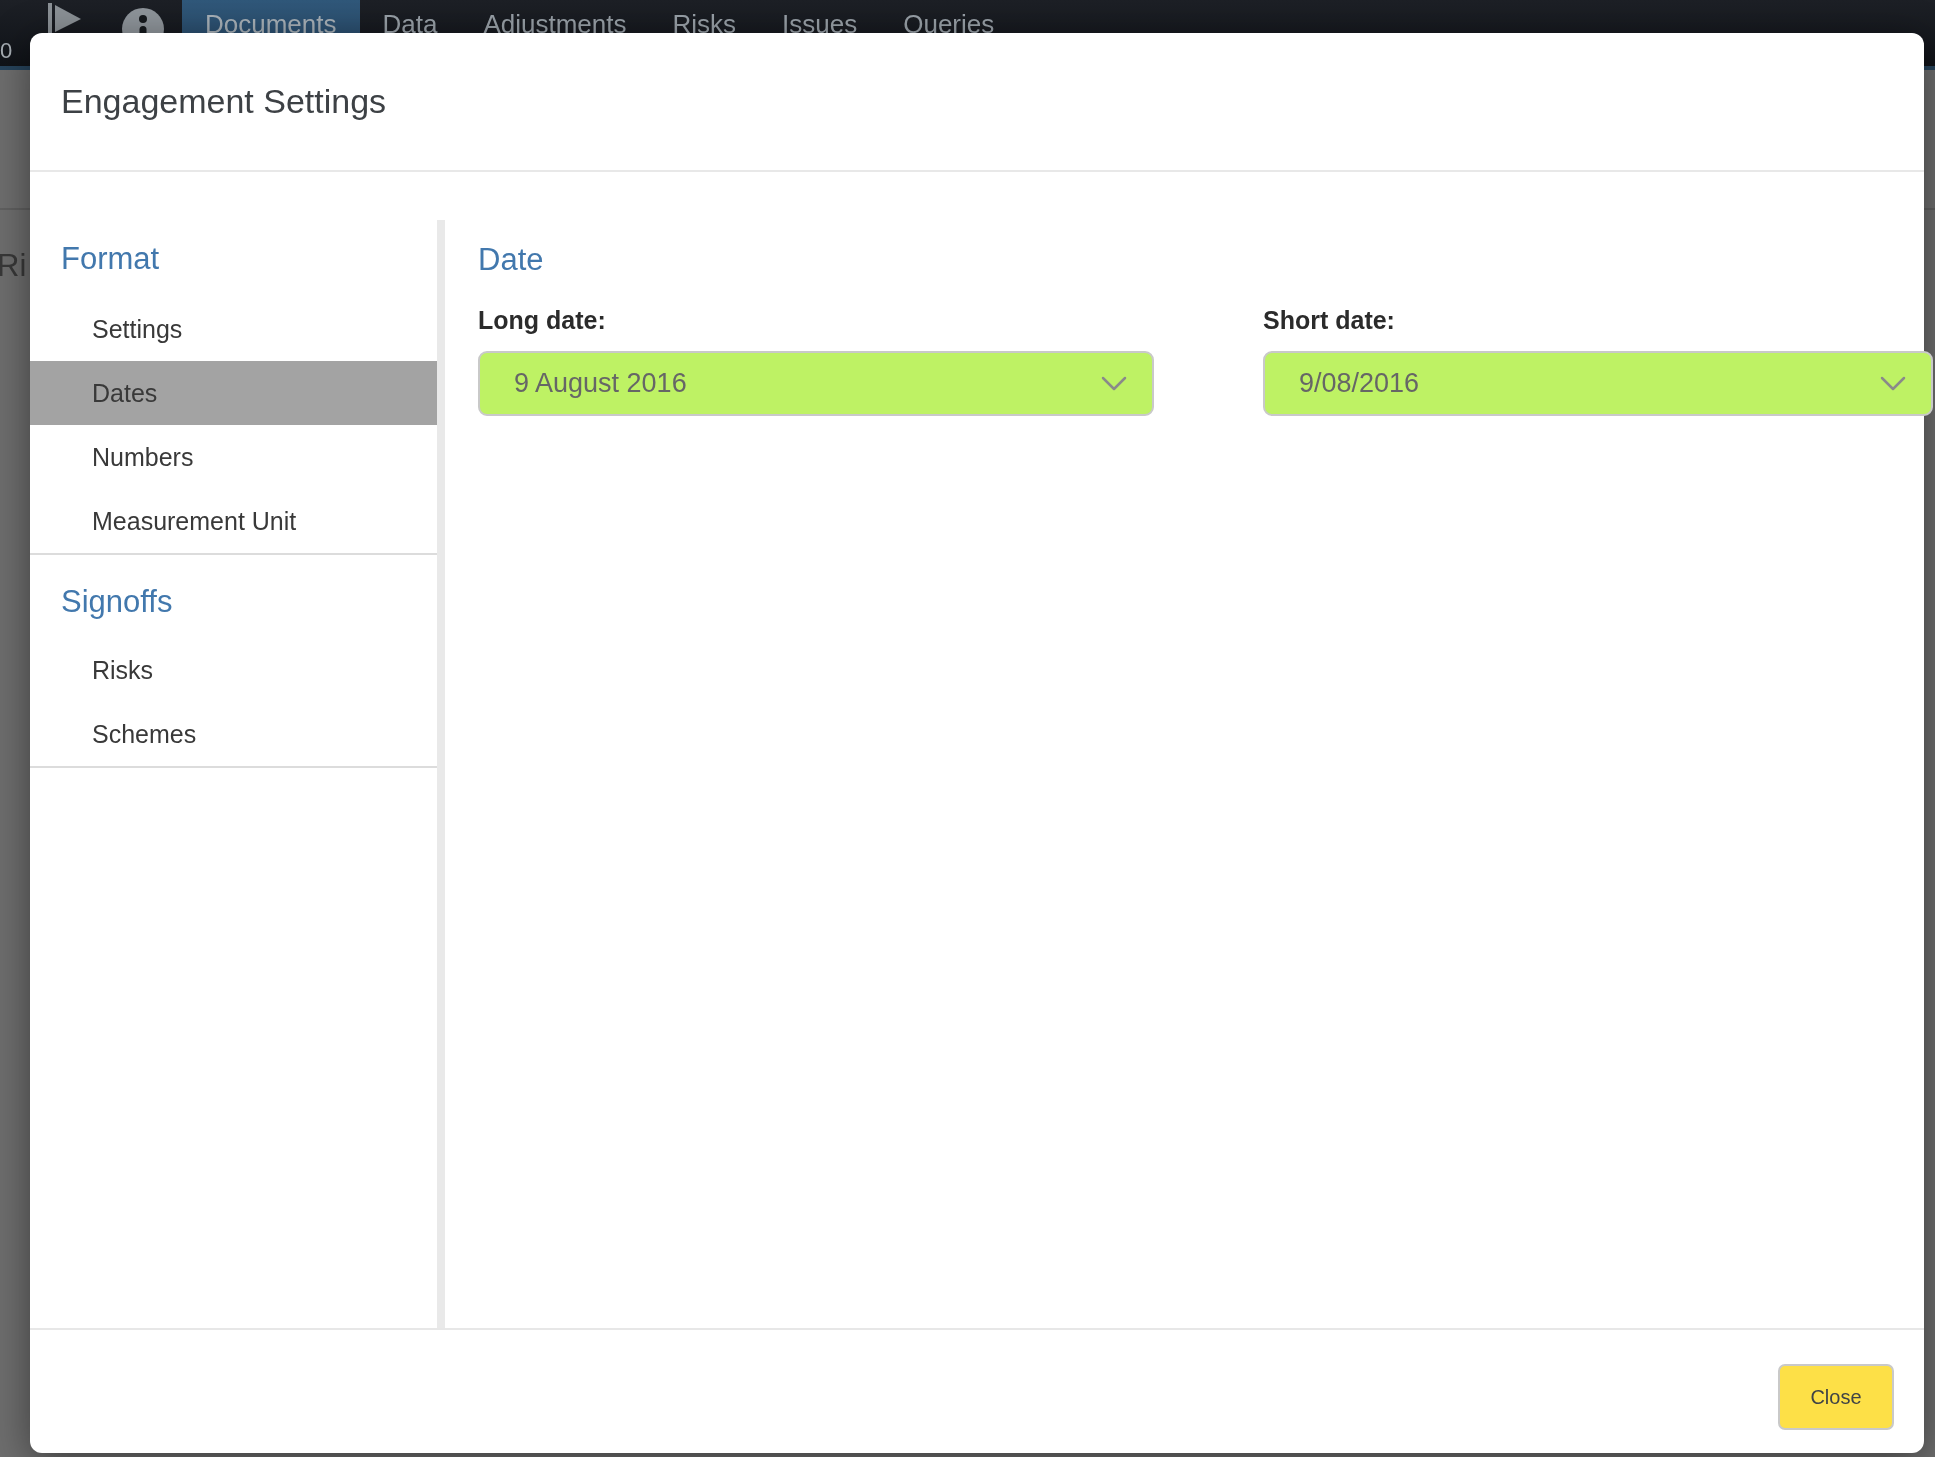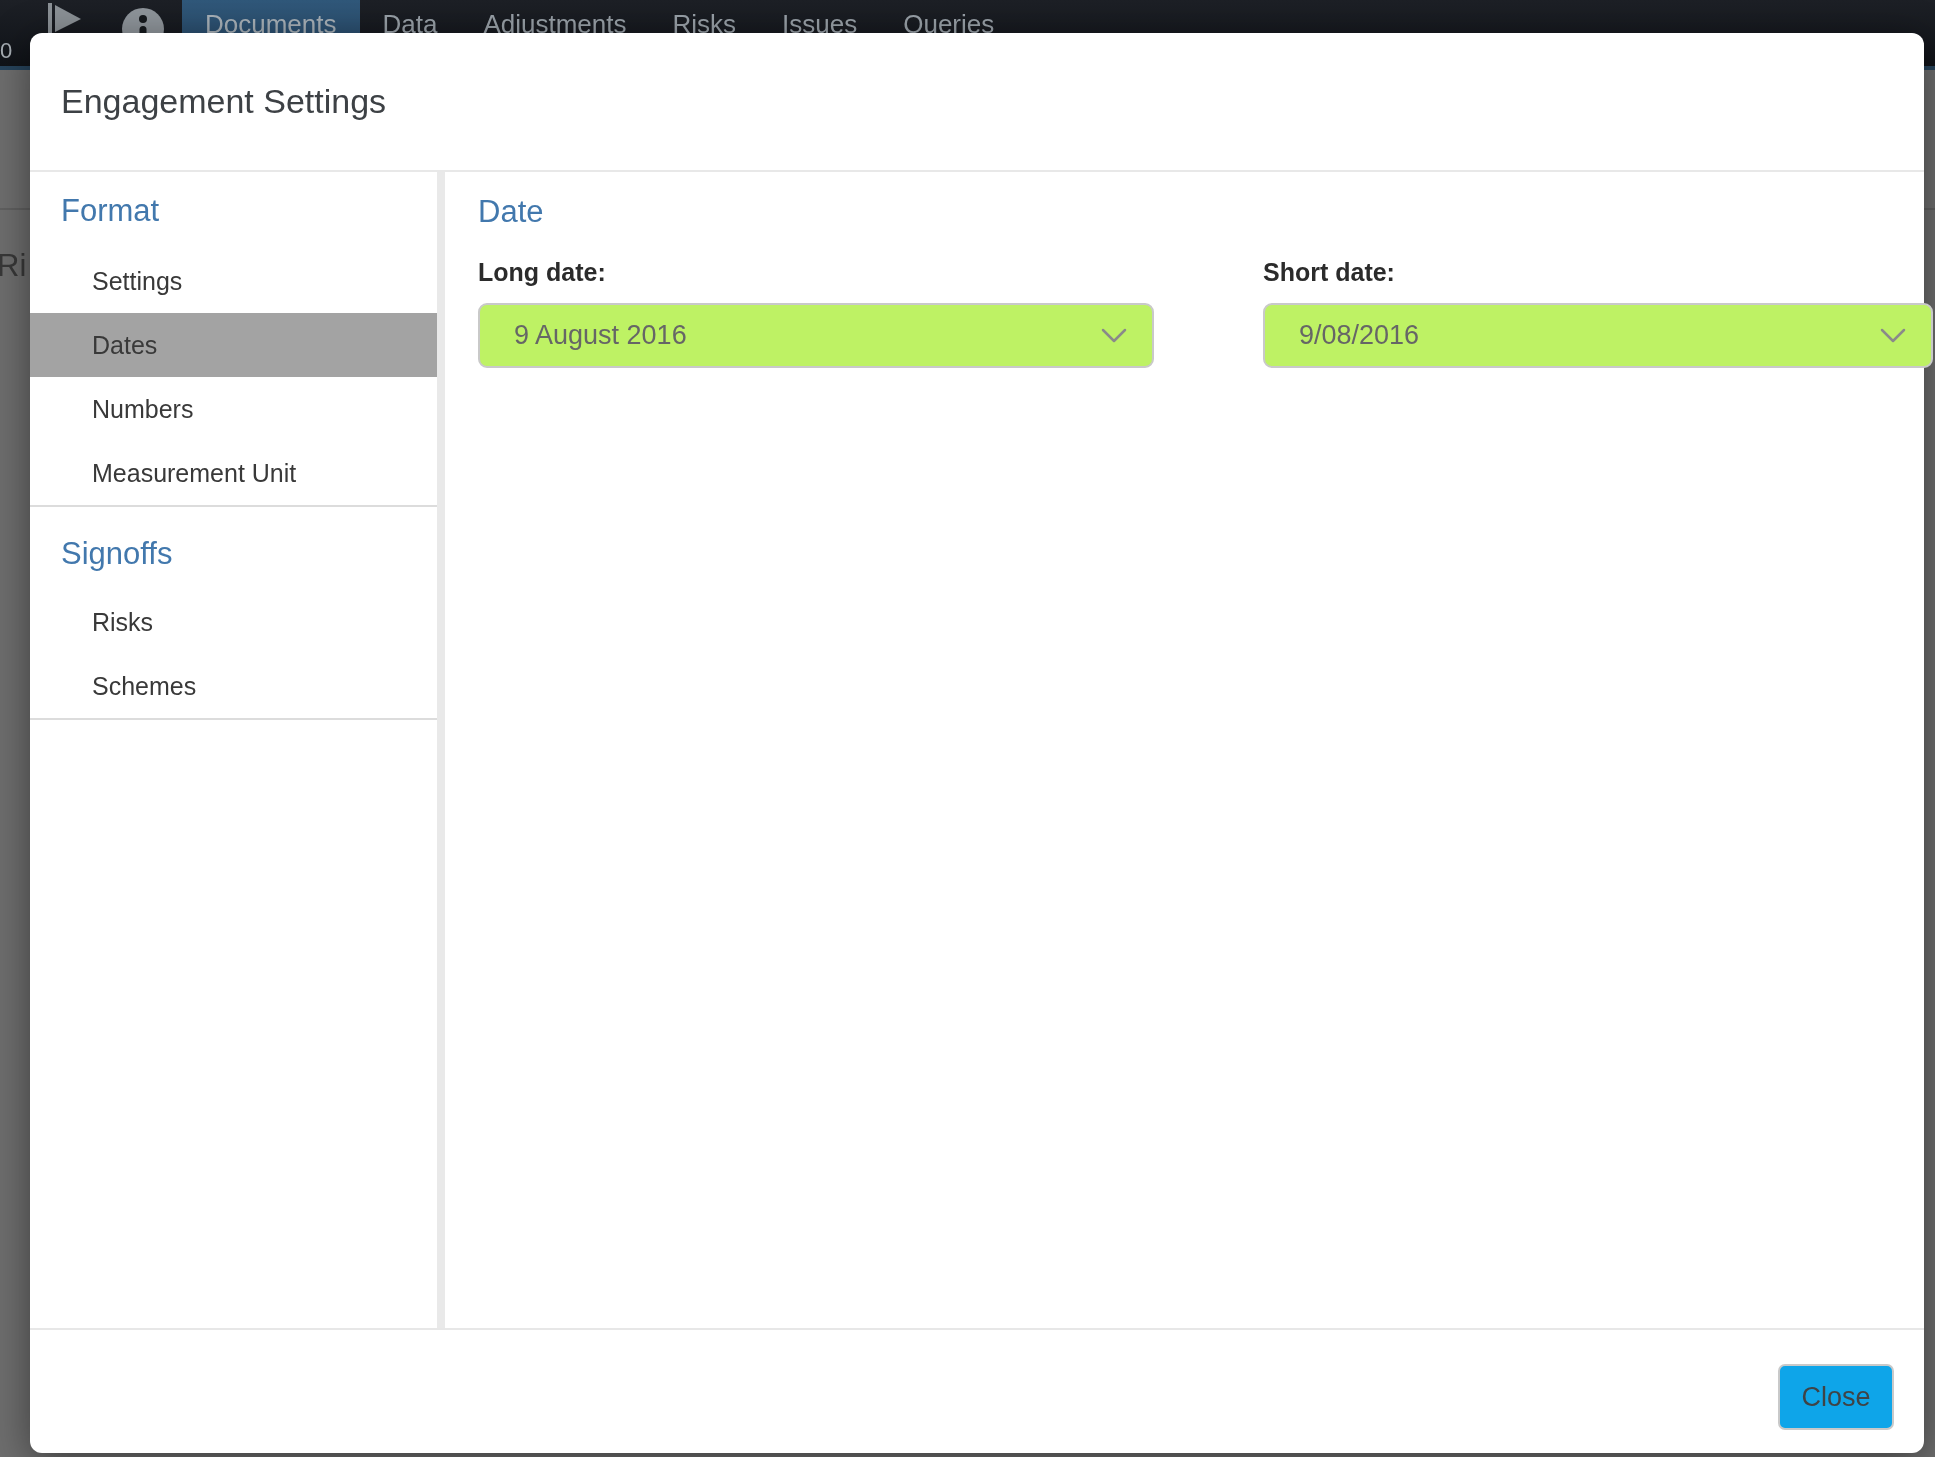--- a/index.html
+++ b/index.html
@@ -59,21 +59,21 @@
     display: flex; flex-direction: column;
   }
   .modal-header {
     height: 139px; flex: 0 0 auto;
     border-bottom: 2px solid #e8e8e8;
     display: flex; align-items: center;
     padding-left: 31px;
   }
   .modal-title { font-size: 34px; color: #3d4145; }
 
-  .modal-body { flex: 1 1 auto; display: flex; min-height: 0; }
+  .modal-body { flex: 1 1 auto; display: flex; min-height: 0; margin-top: 48px; }
 
   
   .settings-sidebar {
     flex: 0 0 415px; width: 415px;
     border-right: 8px solid #e9e9e9;
     padding-top: 24px;
   }
   .side-heading {
     font-size: 31px; color: #4278ad;
     padding-left: 31px; height: 30px; line-height: 30px;
@@ -117,23 +117,23 @@
 
   
   .modal-footer {
     flex: 0 0 auto; height: 125px;
     border-top: 2px solid #e7e7e7;
     display: flex; justify-content: flex-end;
   }
   .close-button {
     margin: 34px 30px 0 0;
     width: 116px; height: 66px;
-    background: #0ea5e9;
+    background: #fde047;
     border: 2px solid #c9c9c9; border-radius: 7px;
-    font-size: 27px; color: #3f4346;
+    font-size: 20px; color: #3f4346;
     font-family: "Liberation Sans", "DejaVu Sans", sans-serif;
     cursor: pointer;
   }
 </style>
 </head>
 <body>
 
 <div class="backdrop">
   <div class="backdrop-line"></div>
   <div class="backdrop-risks">Ri</div>

